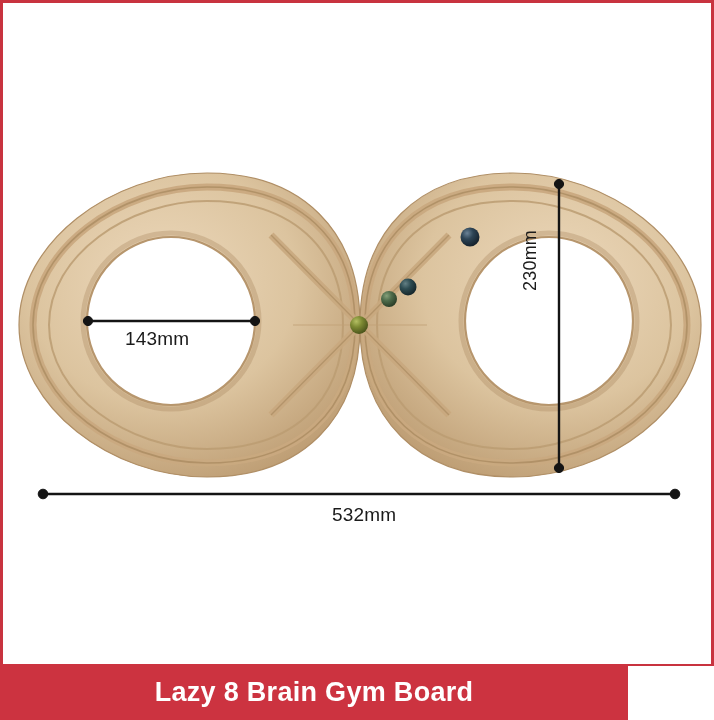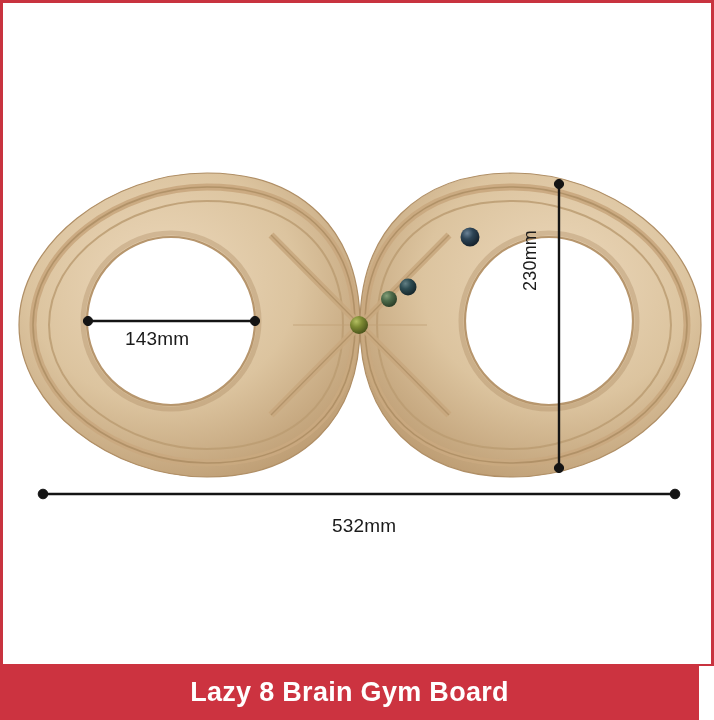--- a/index.html
+++ b/index.html
@@ -69,30 +69,30 @@
   #dim-label-lobe-height {
     left: 517px;
     top: 288px;
     transform: rotate(-90deg);
     transform-origin: left top;
     font-size: 18px;
   }
 
   #dim-label-total-width {
     left: 329px;
-    top: 512px;
+    top: 501px;
     font-size: 19px;
   }
 
   
   #caption-banner {
     position: absolute;
     left: 0;
     top: 664px;
-    width: 699px;
+    width: 628px;
     height: 56px;
     background: #cc3340;
     display: flex;
     align-items: center;
     justify-content: center;
   }
 
   #caption-text {
     color: #ffffff;
     font-family: "Liberation Sans", sans-serif;

